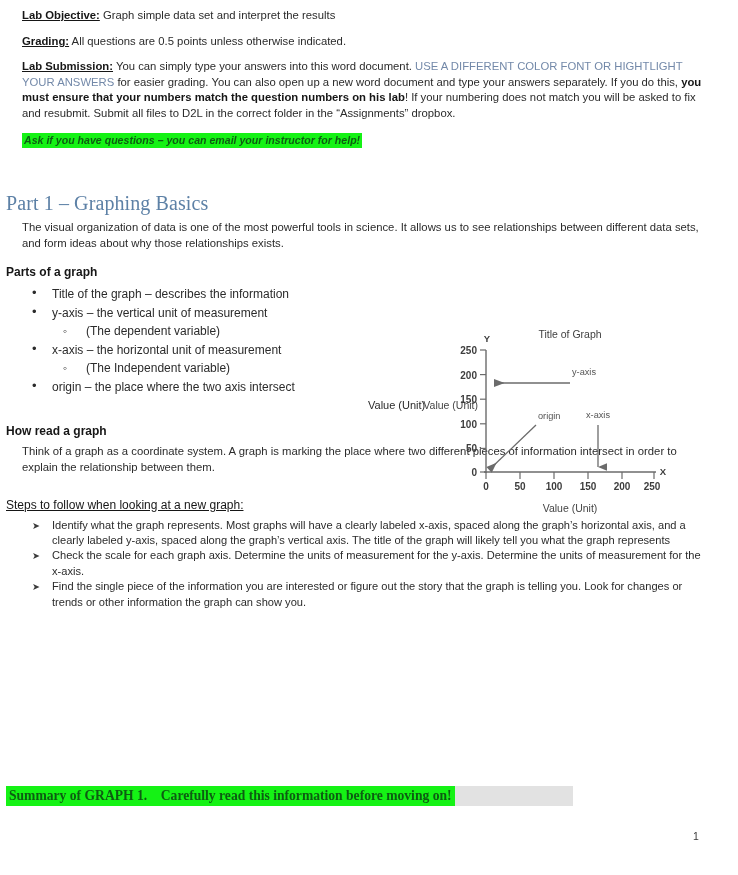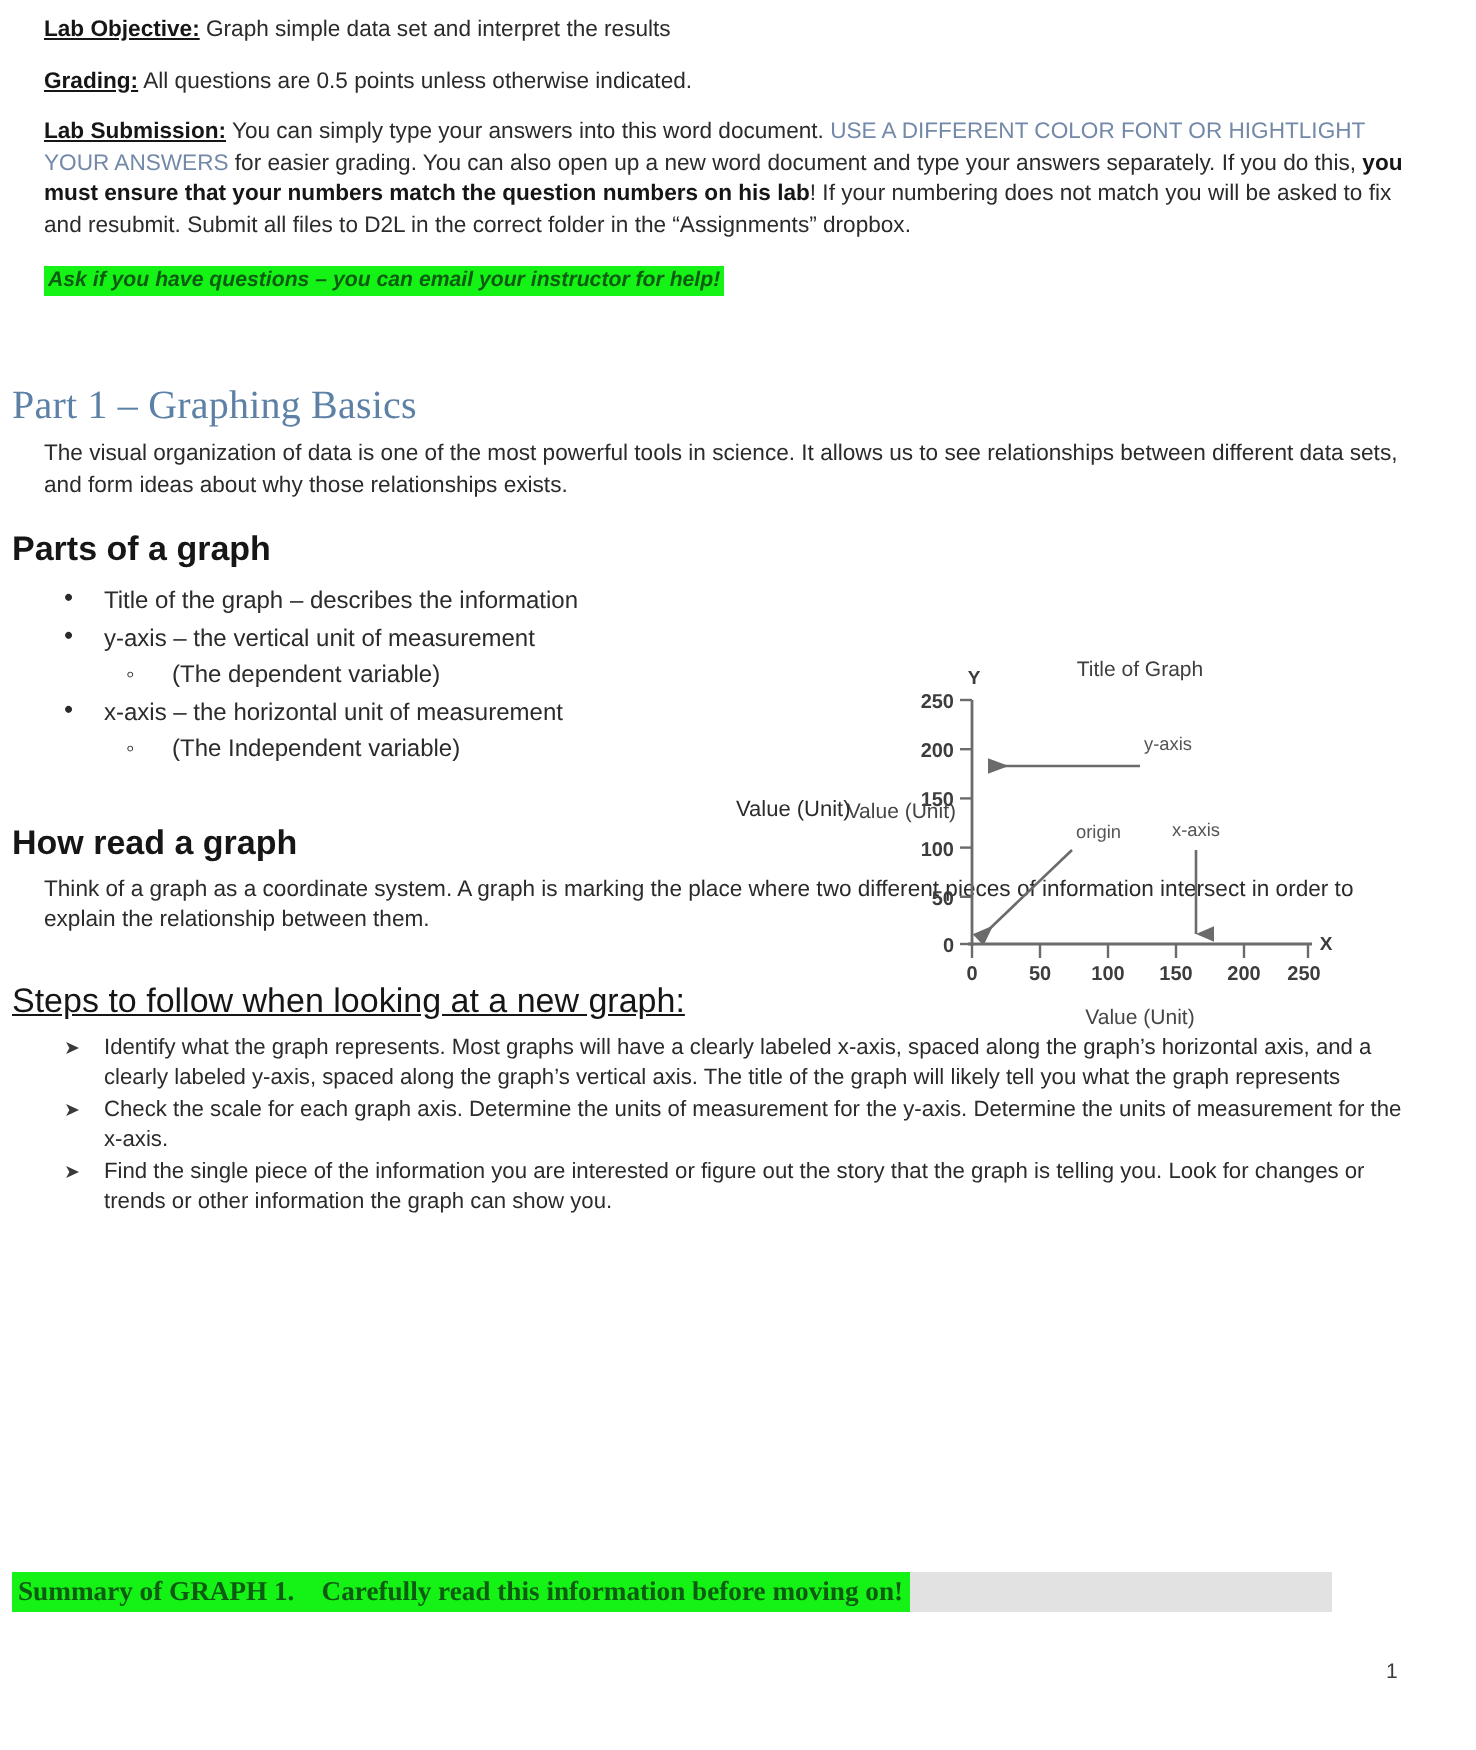--- a/index.html
+++ b/index.html
@@ -55,21 +55,21 @@
 
   h2.part-title {
     font-family: "Liberation Serif", serif;
     font-size: 20px;
     font-weight: normal;
     color: #5d81a6;
     margin: 0 0 5px 0;
     letter-spacing: 0.1px;
   }
   .sub-hd {
-    font-size: 17px;
+    font-size: 12px;
     font-weight: bold;
     color: #161616;
     margin: 14px 0 6px 0;
   }
   .sub-hd.und { text-decoration: underline; }
 
   ul.bul {
     list-style: none;
     margin: 0;
     padding: 0;
@@ -119,21 +119,21 @@
     top: 0px;
     font-size: 9.5px;
     color: #3a3a3a;
   }
 
   
   .summary-wrap {
     position: absolute;
     left: 6px;
     top: 786px;
-    width: 660px;
+    width: 567px;
     height: 20px;
     background: #e2e2e2;
   }
   .summary-hl {
     display: inline-block;
     background: #15f215;
     color: #0d5c12;
     font-family: "Liberation Serif", serif;
     font-weight: bold;
     font-size: 13.6px;
@@ -198,20 +198,21 @@
     <p class="para">The visual organization of data is one of the most powerful tools in science.  It allows us to see relationships between different data sets, and form ideas about why those relationships exists.</p>
 
     <div class="sub-hd">Parts of a graph</div>
 
     <ul class="bul">
       <li>Title of the graph – describes the information</li>
       <li>y-axis – the vertical unit of measurement</li>
       <li class="sub">(The dependent variable)</li>
       <li>x-axis – the horizontal unit of measurement</li>
       <li class="sub">(The Independent variable)</li>
+      <li>origin – the place where the two axis intersect</li>
     </ul>
 
     <div class="sub-hd" style="margin-top:28px">How read a graph</div>
     <p class="para">Think of a graph as a coordinate system.  A graph is marking the place where two different pieces of information intersect in order to explain the relationship between them.</p>
 
     <div class="sub-hd und" style="margin-top:22px;font-weight:normal">Steps to follow when looking at a new graph:</div>
 
     <ul class="arrows">
       <li>Identify what the graph represents.  Most graphs will have a clearly labeled x-axis, spaced along the graph’s horizontal axis, and a clearly labeled y-axis, spaced along the graph’s vertical axis.  The title of the graph will likely tell you what the graph represents</li>
       <li>Check the scale for each graph axis. Determine the units of measurement for the y-axis.  Determine the units of measurement for the x-axis.</li>

